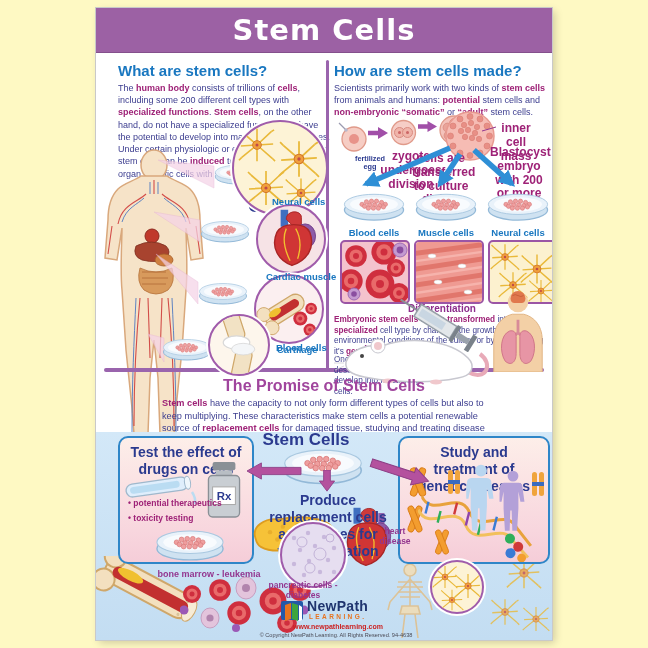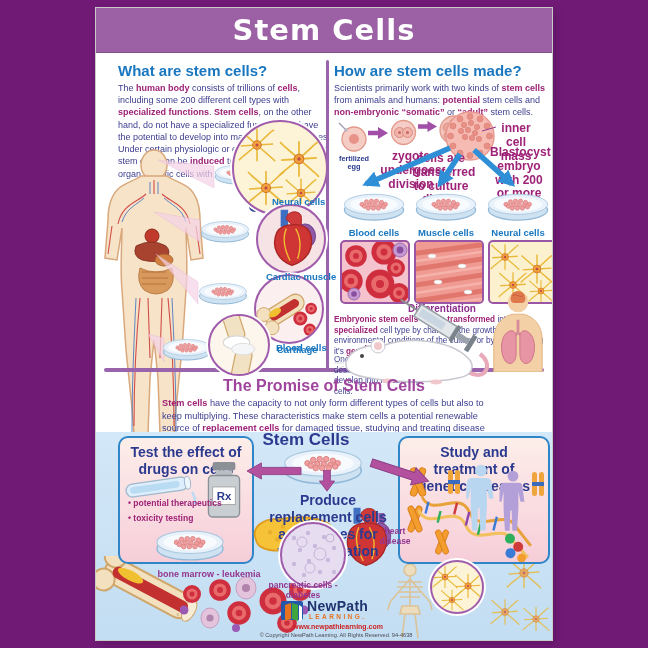--- a/index.html
+++ b/index.html
@@ -1,32 +1,32 @@
 <!DOCTYPE html>
 <html><head>
 <meta charset="utf-8">
 <style>
   html,body{margin:0;padding:0;background:#ffffff;}
-  #stage{position:relative;width:648px;height:648px;background:#701a75;overflow:hidden;
+  #stage{position:relative;width:648px;height:648px;background:#fef9c3;overflow:hidden;
          font-family:"Liberation Sans",sans-serif;}
   #poster{position:absolute;left:96px;top:8px;width:456px;height:632px;background:#ffffff;
           box-shadow:0 0 0 1px #c9c9c9,3px 3px 8px rgba(0,0,0,.18);overflow:hidden;}
   .abs{position:absolute;}
   
   #titlebar{left:0;top:0;width:456px;height:44px;background:#9c61a4;border-bottom:1px solid #84508c;}
   #title{width:100%;text-align:center;color:#ffffff;font-weight:800;font-size:29px;line-height:44px;
          font-family:"DejaVu Sans","Liberation Sans",sans-serif;letter-spacing:1px;margin:0;}
   
   .h-blue{color:#1977c0;font-weight:bold;font-size:15px;}
   .para{color:#3c3d8f;font-size:9px;line-height:1.36;}
   .kw{color:#9e2277;font-weight:bold;}
   .smallpara{color:#3c3d8f;font-size:8.2px;line-height:1.3;}
   .purple-h{color:#8d2d8d;font-weight:bold;font-size:10px;text-align:center;}
   .dlabel{color:#9e2277;font-weight:bold;font-size:12px;line-height:1.15;text-align:center;}
-  .dlabel-blue{color:#2b3a8f;font-weight:bold;font-size:7.3px;line-height:1.15;text-align:center;}
+  .dlabel-blue{color:#2b3a8f;font-weight:bold;font-size:7.3px;line-height:1.15;text-align:center;margin-left:16px;}
   .cell-label{color:#1977c0;font-weight:bold;font-size:9.5px;}
   .navy{color:#2b3a8f;font-weight:bold;}
   .caption{color:#93368f;font-weight:bold;font-size:8.5px;text-align:center;line-height:1.2;}
   
   .divider{background:#9a64ad;border-radius:3px;}
   
   .ring{border:2.5px solid #a05cab;border-radius:50%;overflow:hidden;background:#fff;box-shadow:0 0 0 2px #fff;}
   
   .tile{border:2px solid #9b55a5;border-radius:5px;overflow:hidden;background:#fff;}
   

